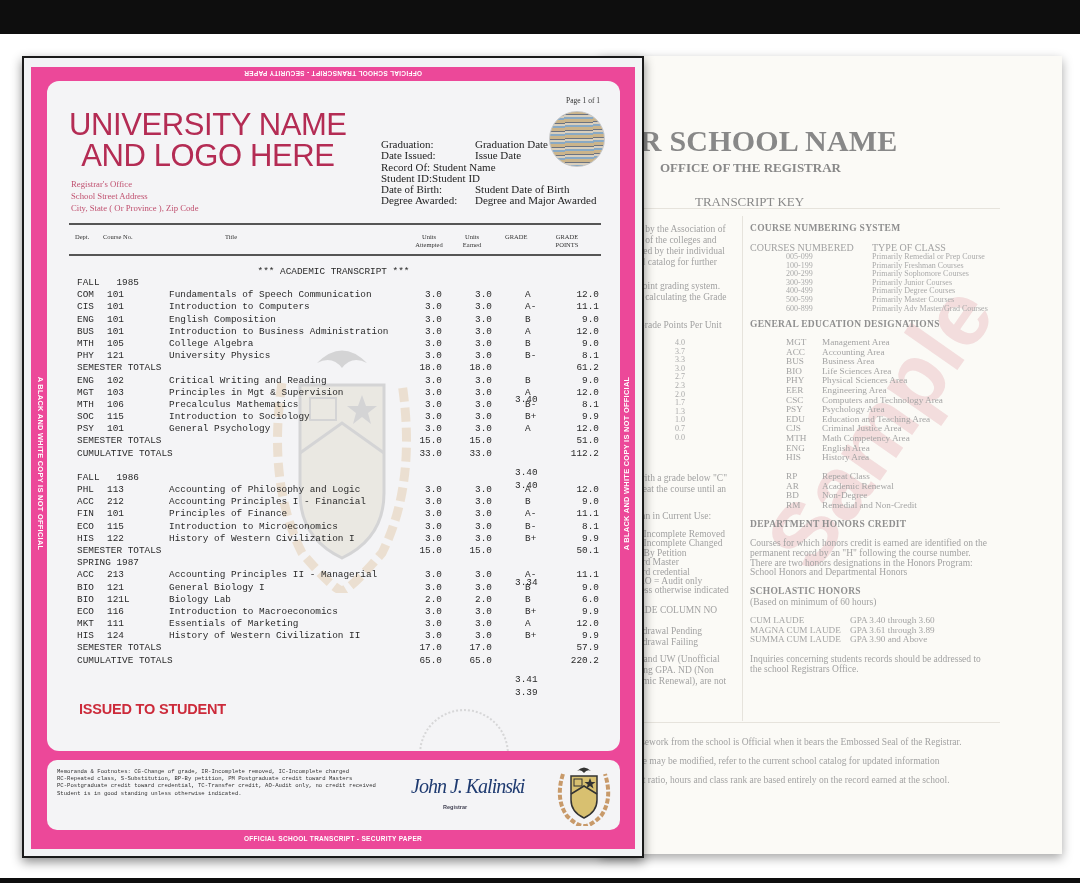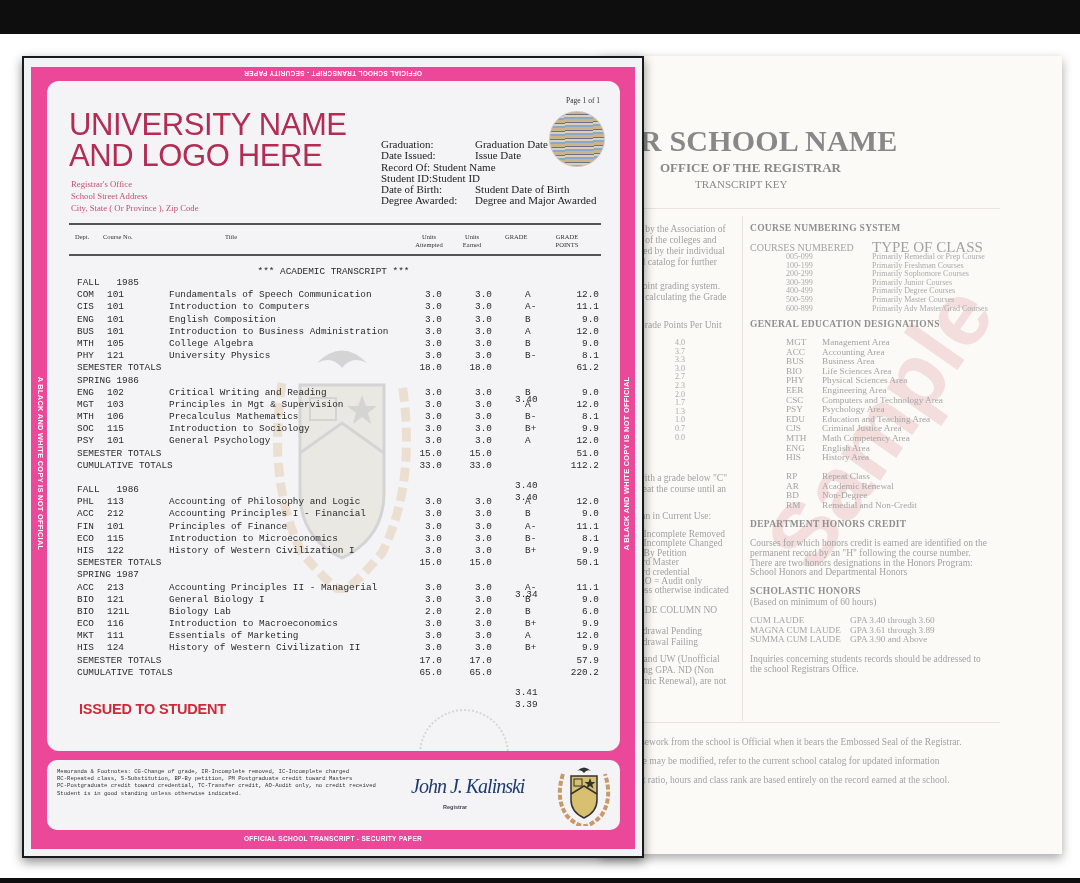--- a/index.html
+++ b/index.html
@@ -6,21 +6,21 @@
   html, body { width: 1080px; height: 883px; overflow: hidden; }
   body { background: #ffffff; position: relative; font-family: "Liberation Serif", serif; }
 
   .top-bar { position: absolute; left: 0; top: 0; width: 1080px; height: 34px; background: #0e0e0e; }
   .bottom-bar { position: absolute; left: 0; top: 878px; width: 1080px; height: 5px; background: #0e0e0e; }
 
   
   .key-page { position: absolute; left: 600px; top: 56px; width: 462px; height: 798px; background: #fbfaf6; box-shadow: 0 4px 10px rgba(0,0,0,0.35); overflow: hidden; }
   .key-title { position: absolute; left: 18px; top: 68px; font-size: 30px; font-weight: bold; color: #888; letter-spacing: 0.2px; white-space: nowrap; }
   .key-sub1 { position: absolute; left: 60px; top: 104px; font-size: 13px; font-weight: bold; color: #888; white-space: nowrap; }
-  .key-sub2 { position: absolute; left: 95px; top: 122px; font-size: 11px; color: #888; white-space: nowrap; }
+  .key-sub2 { position: absolute; left: 95px; top: 138px; font-size: 13px; color: #888; white-space: nowrap; }
   .key-hr { position: absolute; left: 40px; width: 360px; height: 1px; background: #e6e3dc; }
   .key-vr { position: absolute; left: 142px; top: 160px; width: 1px; height: 505px; background: #e6e3dc; }
   .k-text { position: absolute; font-size: 9.5px; color: #a2a2a2; line-height: 11px; white-space: nowrap; }
   .k-head { position: absolute; font-size: 9.5px; font-weight: bold; color: #8f8f8f; letter-spacing: 0.3px; white-space: nowrap; }
   .k-col { position: absolute; font-size: 8px; color: #aaa; line-height: 8.6px; white-space: nowrap; }
   .k-list { position: absolute; font-size: 9.2px; color: #a4a4a4; line-height: 9.6px; white-space: nowrap; }
   .k-list .row { display: flex; }
   .k-list .row span:first-child { width: 36px; }
   .watermark { position: absolute; left: 120px; top: 320px; font-size: 90px; font-weight: bold; color: rgba(214,120,130,0.22); transform: rotate(-55deg); white-space: nowrap; font-family: "Liberation Sans", sans-serif; pointer-events: none; }
 
@@ -28,21 +28,21 @@
   .transcript { position: absolute; left: 22px; top: 56px; width: 622px; height: 802px; background: #f2f3f5; border: 2px solid #1a1a1a; box-shadow: 0 4px 10px rgba(0,0,0,0.45); }
   .blue-frame { position: absolute; left: 7px; top: 9px; width: 604px; height: 782px; background: #ec4899; }
   .frame-label { position: absolute; color: #ffffff; font-family: "Liberation Sans", sans-serif; font-weight: bold; font-size: 6.5px; letter-spacing: 0.3px; white-space: nowrap; }
   .frame-top { left: 0; width: 604px; top: 3px; text-align: center; transform: rotate(180deg); }
   .frame-bottom { left: 0; width: 604px; top: 768px; text-align: center; }
   .frame-left { left: -101px; top: 392px; width: 220px; text-align: center; transform: rotate(90deg); font-size: 7.4px; }
   .frame-right { left: 485px; top: 392px; width: 220px; text-align: center; transform: rotate(-90deg); font-size: 7.4px; }
   .inner-sheet { position: absolute; left: 16px; top: 14px; width: 573px; height: 670px; background: #f4f4f6; border-radius: 12px; overflow: hidden; }
   .footer-sheet { position: absolute; left: 16px; top: 693px; width: 573px; height: 70px; background: #f4f4f6; border-radius: 10px; }
 
-  .uni-name { position: absolute; left: 22px; top: 28px; font-family: "Liberation Sans", sans-serif; font-size: 31px; line-height: 31px; color: #b42c54; letter-spacing: -0.4px; }
+  .uni-name { position: absolute; left: 22px; top: 28px; font-family: "Liberation Sans", sans-serif; font-size: 31px; line-height: 31px; color: #b42c54; letter-spacing: -0.4px; text-align: center; }
   .reg-lines { position: absolute; left: 24px; top: 97px; font-size: 8.7px; line-height: 12px; color: #c0506f; }
   .page-no { position: absolute; right: 20px; top: 15px; font-size: 7.5px; color: #333; }
   .holo { position: absolute; left: 502px; top: 30px; width: 56px; height: 56px; border-radius: 50%; background: repeating-linear-gradient(178deg, #cbb48a 0 3px, #6c7380 3px 4px, #d9cfbd 4px 6px, #89a9c4 6px 8px); border: 1px solid #c8c8c8; }
   .info-block { position: absolute; left: 334px; top: 58px; font-size: 11px; line-height: 11.3px; color: #222; }
   .info-block .r { display: flex; white-space: nowrap; }
   .info-block .k { width: 94px; }
   .hr-dark { position: absolute; left: 22px; width: 532px; height: 2px; background: #555; }
 
   .col-head { position: absolute; top: 152px; font-size: 6.5px; color: #333; text-align: center; line-height: 8px; }
   .mono { font-family: "Liberation Mono", monospace; font-size: 9.4px; color: #2a2a2a; }
@@ -126,21 +126,21 @@
     <div>hdrawal Failing</div>
   </div>
   <div class="k-text" style="left:38px; top:598px;">
     <div>) and UW (Unofficial</div>
     <div>ting GPA. ND (Non</div>
     <div>emic Renewal), are not</div>
   </div>
 
   <div class="k-head" style="left:150px; top:167px;">COURSE NUMBERING SYSTEM</div>
   <div class="k-text" style="left:150px; top:186px; font-size:10px;">COURSES NUMBERED</div>
-  <div class="k-text" style="left:272px; top:186px; font-size:15px;">TYPE OF CLASS</div>
+  <div class="k-text" style="left:272px; top:186px; font-size:10px;">TYPE OF CLASS</div>
   <div class="k-col" style="left:186px; top:197px;">
     <div>005-099</div>
     <div>100-199</div>
     <div>200-299</div>
     <div>300-399</div>
     <div>400-499</div>
     <div>500-599</div>
     <div>600-899</div>
   </div>
   <div class="k-col" style="left:272px; top:197px;">
@@ -331,21 +331,20 @@
       <div class="rows mono">
         <div class="line"><span class="dept">FALL   1985</span></div>
         <div class="line"><span class="dept">COM</span><span class="num">101</span><span class="title">Fundamentals of Speech Communication</span><span class="ua">3.0</span><span class="ue">3.0</span><span class="gr">A</span><span class="gp">12.0</span></div>
         <div class="line"><span class="dept">CIS</span><span class="num">101</span><span class="title">Introduction to Computers</span><span class="ua">3.0</span><span class="ue">3.0</span><span class="gr">A-</span><span class="gp">11.1</span></div>
         <div class="line"><span class="dept">ENG</span><span class="num">101</span><span class="title">English Composition</span><span class="ua">3.0</span><span class="ue">3.0</span><span class="gr">B</span><span class="gp">9.0</span></div>
         <div class="line"><span class="dept">BUS</span><span class="num">101</span><span class="title">Introduction to Business Administration</span><span class="ua">3.0</span><span class="ue">3.0</span><span class="gr">A</span><span class="gp">12.0</span></div>
         <div class="line"><span class="dept">MTH</span><span class="num">105</span><span class="title">College Algebra</span><span class="ua">3.0</span><span class="ue">3.0</span><span class="gr">B</span><span class="gp">9.0</span></div>
         <div class="line"><span class="dept">PHY</span><span class="num">121</span><span class="title">University Physics</span><span class="ua">3.0</span><span class="ue">3.0</span><span class="gr">B-</span><span class="gp">8.1</span></div>
         <div class="line"><span class="dept">SEMESTER TOTALS</span><span class="ua">18.0</span><span class="ue">18.0</span><span class="gr num-gpa">3.40</span><span class="gp">61.2</span></div>
 
-        <div class="line"><span class="dept">SPRING 1986</span></div>
         <div class="line"><span class="dept">ENG</span><span class="num">102</span><span class="title">Critical Writing and Reading</span><span class="ua">3.0</span><span class="ue">3.0</span><span class="gr">B</span><span class="gp">9.0</span></div>
         <div class="line"><span class="dept">MGT</span><span class="num">103</span><span class="title">Principles in Mgt &amp; Supervision</span><span class="ua">3.0</span><span class="ue">3.0</span><span class="gr">A</span><span class="gp">12.0</span></div>
         <div class="line"><span class="dept">MTH</span><span class="num">106</span><span class="title">Precalculus Mathematics</span><span class="ua">3.0</span><span class="ue">3.0</span><span class="gr">B-</span><span class="gp">8.1</span></div>
         <div class="line"><span class="dept">SOC</span><span class="num">115</span><span class="title">Introduction to Sociology</span><span class="ua">3.0</span><span class="ue">3.0</span><span class="gr">B+</span><span class="gp">9.9</span></div>
         <div class="line"><span class="dept">PSY</span><span class="num">101</span><span class="title">General Psychology</span><span class="ua">3.0</span><span class="ue">3.0</span><span class="gr">A</span><span class="gp">12.0</span></div>
         <div class="line"><span class="dept">SEMESTER TOTALS</span><span class="ua">15.0</span><span class="ue">15.0</span><span class="gr num-gpa">3.40</span><span class="gp">51.0</span></div>
         <div class="line"><span class="dept">CUMULATIVE TOTALS</span><span class="ua">33.0</span><span class="ue">33.0</span><span class="gr num-gpa">3.40</span><span class="gp">112.2</span></div>
         <div class="line gap"></div>
 
         <div class="line"><span class="dept">FALL   1986</span></div>

